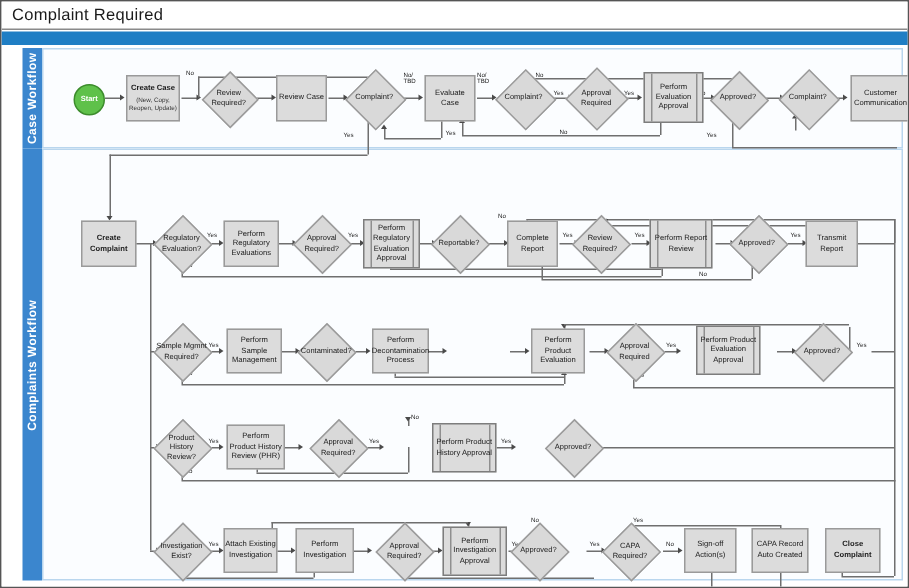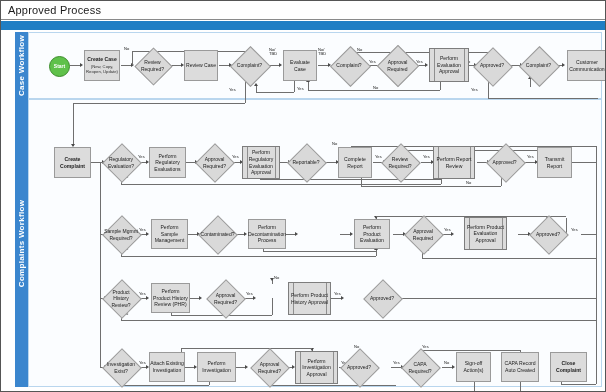--- a/index.html
+++ b/index.html
@@ -39,21 +39,21 @@
   .ar-d{border-left:2.4px solid transparent;border-right:2.4px solid transparent;border-top:3.4px solid #4a4a4a;}
   .ar-u{border-left:2.4px solid transparent;border-right:2.4px solid transparent;border-bottom:3.4px solid #4a4a4a;}
   .lbl{position:absolute;font-size:4.1px;color:#222;white-space:nowrap;}
 </style>
 </head>
 <body>
 
 <div id="page">
 
   <div id="title-bar">
-    <div id="title-text">Approved  Process</div>
+    <div id="title-text">Complaint  Required</div>
   </div>
   <div id="blue-strip"></div>
 
   <div id="canvas">
 
     <div class="lane-label" style="left:14px;top:2px;width:13px;height:67px;">
       <span>Case Workflow</span>
     </div>
     <div class="lane-body" style="left:27px;top:2px;width:574px;height:67px;"></div>
 

